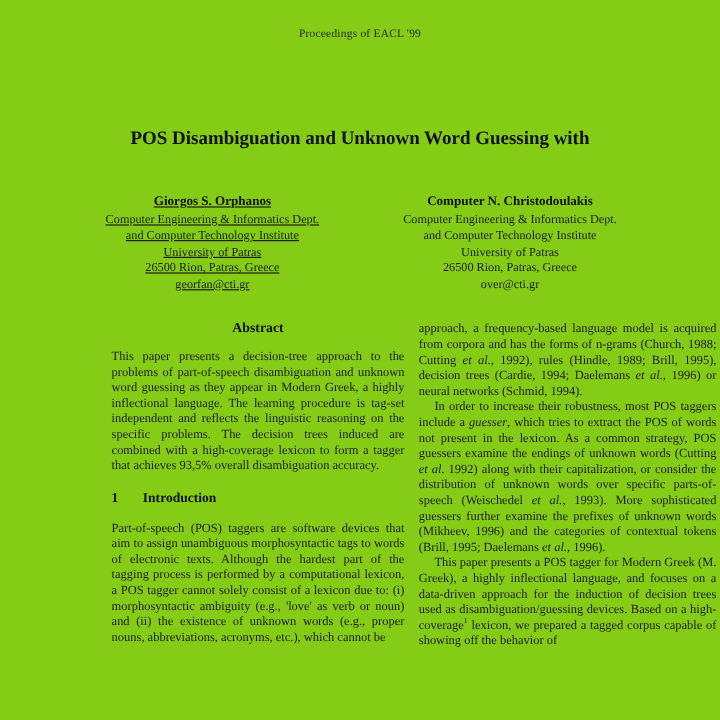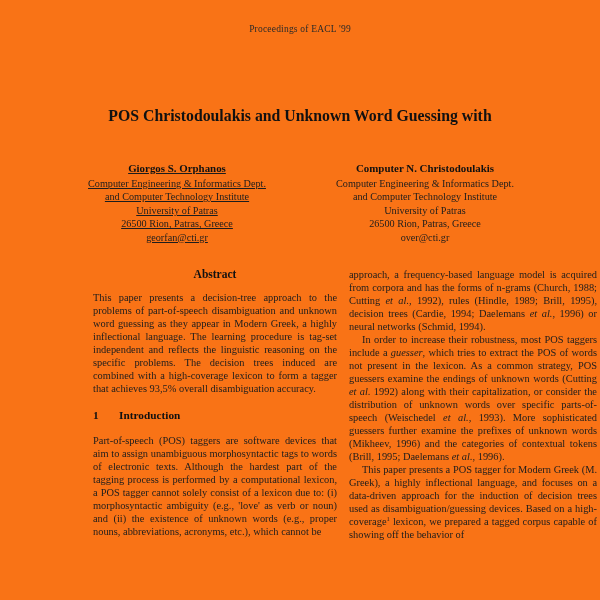--- a/index.html
+++ b/index.html
@@ -1,17 +1,17 @@
 <!DOCTYPE html>
 <html><head>
 <meta charset="utf-8">
 <style>
   html,body{margin:0;padding:0;background:#ffffff;}
   .page{
-    position:relative;width:600px;height:600px;background:#f97316;overflow:hidden;
+    position:relative;width:600px;height:600px;background:#84cc16;overflow:hidden;
     font-family:"Liberation Serif","DejaVu Serif",serif;color:#1d1d1d;
     filter:blur(0.22px);
   }
   .proc-header{
     position:absolute;top:24px;left:0;width:100%;
     text-align:center;font-size:9.5px;color:#2a2a2a;letter-spacing:0.2px;
   }
   .title{
     position:absolute;top:106px;left:0;width:100%;
     text-align:center;font-weight:bold;font-size:15.8px;line-height:20px;color:#111;
@@ -40,21 +40,21 @@
   sup{font-size:0.62em;vertical-align:super;line-height:0;}
 </style>
 </head>
 <body>
 
 <div class="page">
 
   <div class="proc-header">Proceedings of EACL '99</div>
 
   <div class="title">
-    <div>POS Christodoulakis and Unknown Word Guessing with</div>
+    <div>POS Disambiguation and Unknown Word Guessing with</div>
   </div>
 
   <div class="authors">
     <div class="author-block left">
       <div class="author-name">Giorgos S. Orphanos</div>
       <div class="author-line">Computer Engineering &amp; Informatics Dept.</div>
       <div class="author-line">and Computer Technology Institute</div>
       <div class="author-line">University of Patras</div>
       <div class="author-line">26500 Rion, Patras, Greece</div>
       <div class="author-line">georfan@cti.gr</div>

